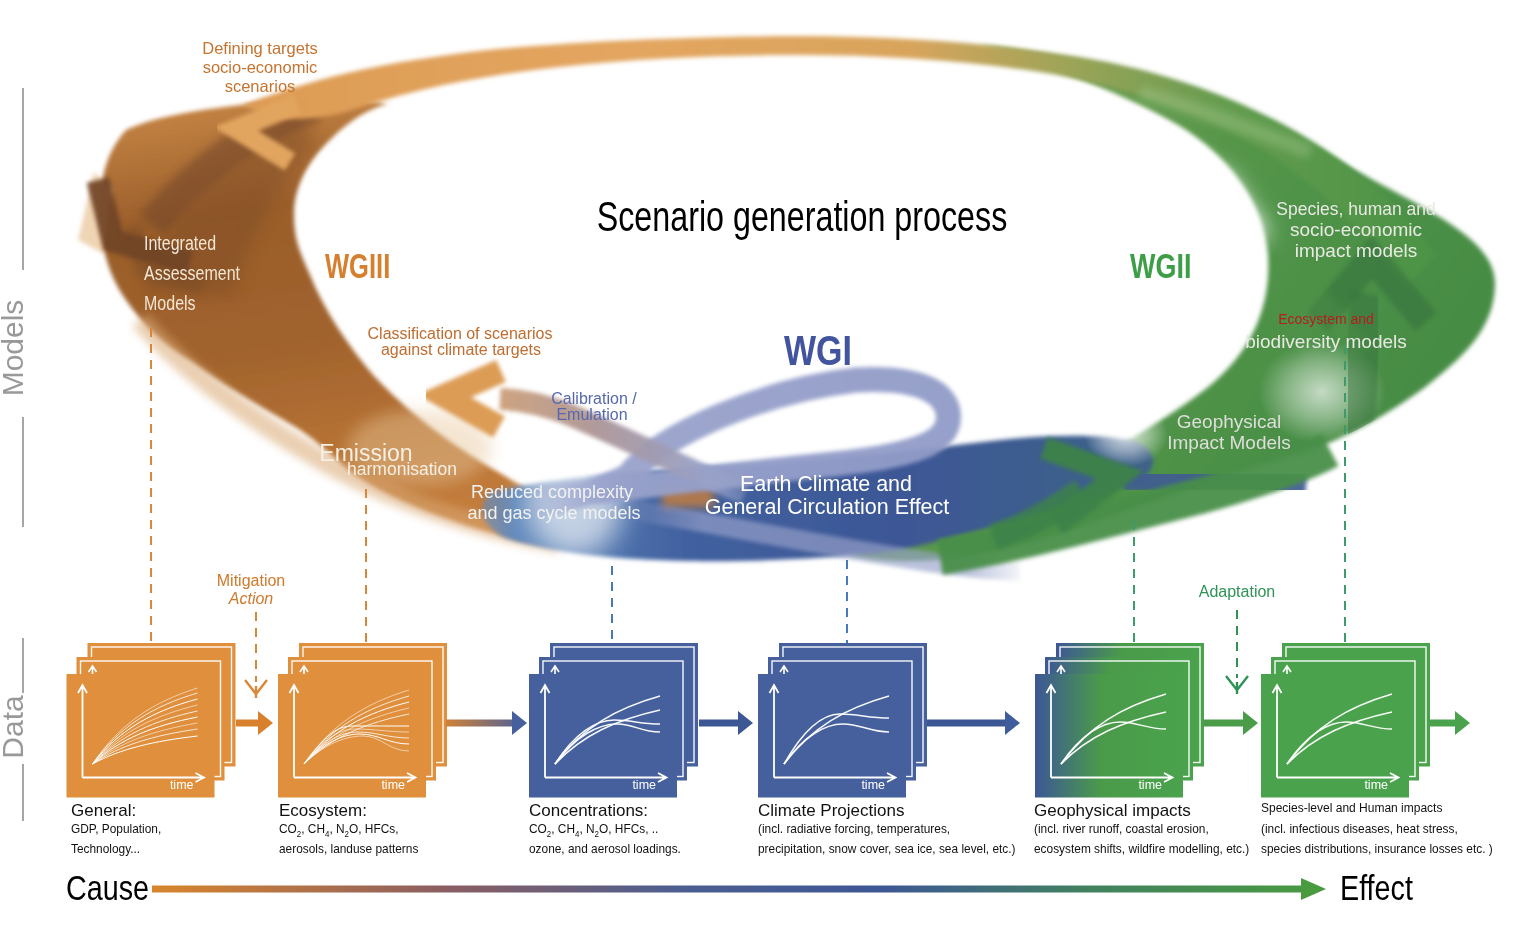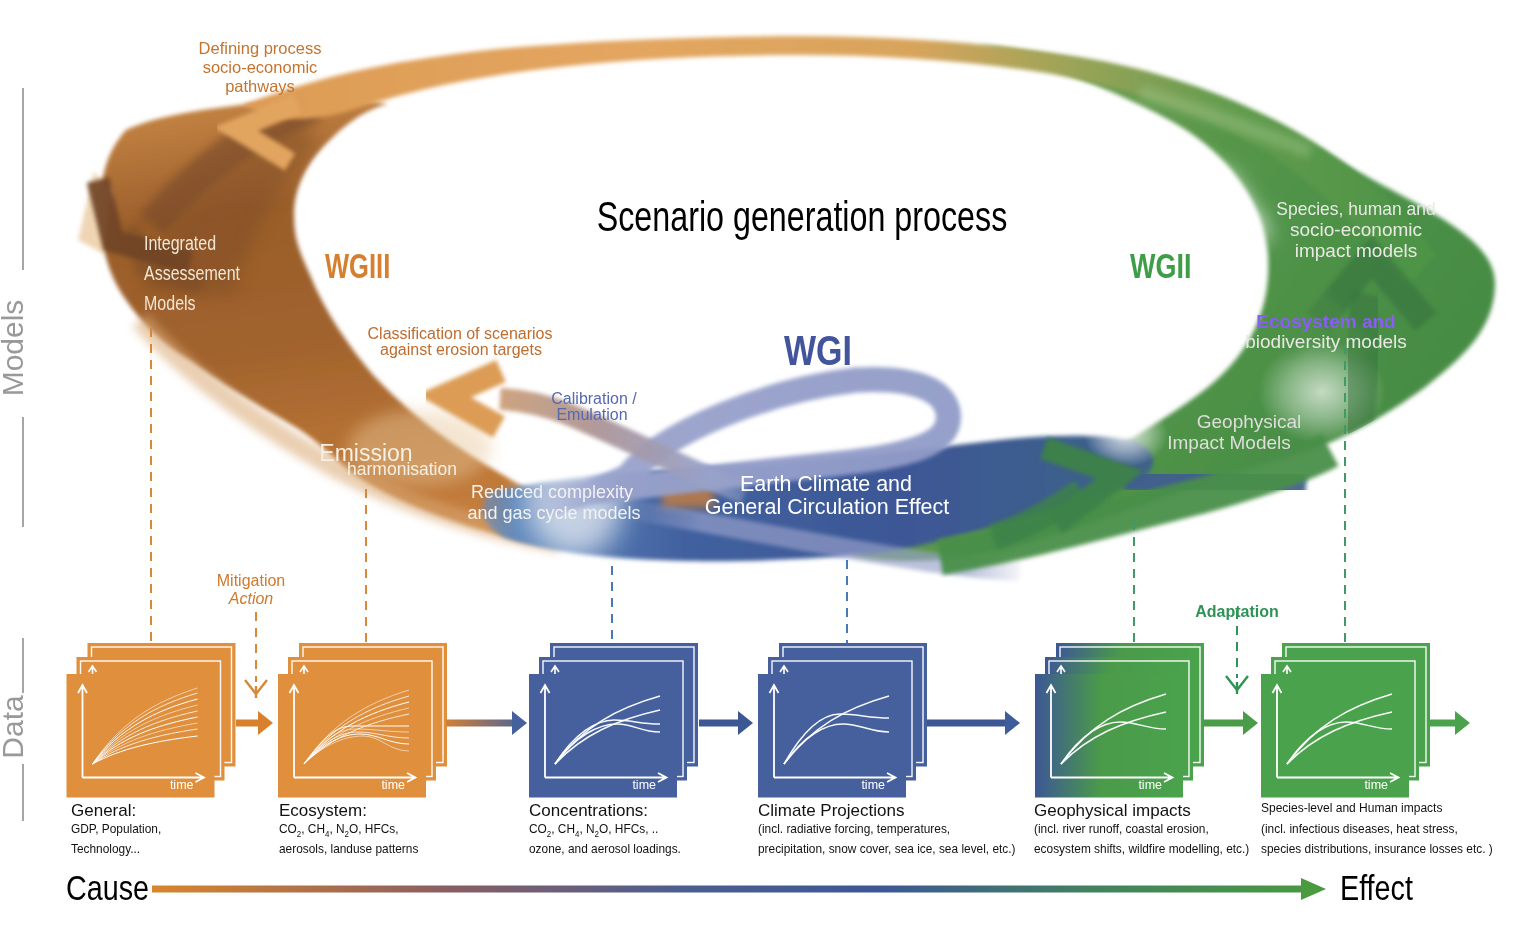--- a/index.html
+++ b/index.html
@@ -281,49 +281,49 @@
 <text x="1388" y="788.5" font-size="12.5" fill="#fff" text-anchor="end" font-family="Liberation Sans">time</text>
 <line x1="152" y1="889" x2="1304" y2="889" stroke="url(#gcause)" stroke-width="7"></line>
 <path d="M1326,889 L1301,878 L1301,900 Z" fill="#4a9a40"></path>
 <line x1="23" y1="88" x2="23" y2="270" stroke="#9c9c9c" stroke-width="1.8"></line>
 <line x1="23" y1="417" x2="23" y2="527" stroke="#9c9c9c" stroke-width="1.8"></line>
 <line x1="23" y1="638" x2="23" y2="693" stroke="#9c9c9c" stroke-width="1.8"></line>
 <line x1="23" y1="764" x2="23" y2="821" stroke="#9c9c9c" stroke-width="1.8"></line>
 <text x="23" y="348" transform="rotate(-90 23 348)" text-anchor="middle" font-size="30" fill="#999" font-family="Liberation Sans">Models</text>
 <text x="23" y="727" transform="rotate(-90 23 727)" text-anchor="middle" font-size="30" fill="#999" font-family="Liberation Sans">Data</text>
 </svg>
-<div class="t" style="left:260px;transform:translateX(-50%);top:40px;font-size:16.5px;color:#c4742f;font-weight:normal;">Defining process</div>
+<div class="t" style="left:260px;transform:translateX(-50%);top:40px;font-size:16.5px;color:#c4742f;font-weight:normal;">Defining targets</div>
 <div class="t" style="left:260px;transform:translateX(-50%);top:59px;font-size:16.5px;color:#c4742f;font-weight:normal;">socio-economic</div>
-<div class="t" style="left:260px;transform:translateX(-50%);top:78px;font-size:16.5px;color:#c4742f;font-weight:normal;">pathways</div>
+<div class="t" style="left:260px;transform:translateX(-50%);top:78px;font-size:16.5px;color:#c4742f;font-weight:normal;">scenarios</div>
 <div class="t" style="left:144px;top:233px;font-size:20px;color:#f2e6d4;transform:scaleX(0.8);transform-origin:0 0;">Integrated</div>
 <div class="t" style="left:144px;top:263px;font-size:20px;color:#f2e6d4;transform:scaleX(0.8);transform-origin:0 0;">Assessement</div>
 <div class="t" style="left:144px;top:293px;font-size:20px;color:#f2e6d4;transform:scaleX(0.8);transform-origin:0 0;">Models</div>
 <div class="t" style="left:325px;top:247px;font-size:35px;font-weight:bold;color:#d6802f;transform:scaleX(0.73);transform-origin:0 0;">WGIII</div>
 <div class="t" style="left:784px;top:327px;font-size:43px;font-weight:bold;color:#42549e;transform:scaleX(0.79);transform-origin:0 0;">WGI</div>
 <div class="t" style="left:1130px;top:247px;font-size:35px;font-weight:bold;color:#3e9e47;transform:scaleX(0.77);transform-origin:0 0;">WGII</div>
 <div class="t" style="left:460px;transform:translateX(-50%);top:325px;font-size:16px;color:#bf6c2e;font-weight:normal;">Classification of scenarios</div>
-<div class="t" style="left:461px;transform:translateX(-50%);top:341px;font-size:16px;color:#bf6c2e;font-weight:normal;">against erosion targets</div>
+<div class="t" style="left:461px;transform:translateX(-50%);top:341px;font-size:16px;color:#bf6c2e;font-weight:normal;">against climate targets</div>
 <div class="t" style="left:251px;transform:translateX(-50%);top:572px;font-size:16px;color:#d0792b;font-weight:normal;">Mitigation</div>
 <div class="t" style="left:251px;transform:translateX(-50%);top:590px;font-size:16px;color:#d0792b;font-weight:normal;font-style:italic;">Action</div>
 <div class="t" style="left:594px;transform:translateX(-50%);top:390px;font-size:16px;color:#5668ae;font-weight:normal;">Calibration /</div>
 <div class="t" style="left:592px;transform:translateX(-50%);top:406px;font-size:16px;color:#5668ae;font-weight:normal;">Emulation</div>
 <div class="t" style="left:366px;transform:translateX(-50%);top:441px;font-size:23px;color:#f5efe4;font-weight:normal;">Emission</div>
 <div class="t" style="left:402px;transform:translateX(-50%);top:460px;font-size:17.5px;color:#f5efe4;font-weight:normal;">harmonisation</div>
 <div class="t" style="left:552px;transform:translateX(-50%);top:483px;font-size:18px;color:#f2f2f2;font-weight:normal;">Reduced complexity</div>
 <div class="t" style="left:554px;transform:translateX(-50%);top:504px;font-size:18px;color:#f2f2f2;font-weight:normal;">and gas cycle models</div>
 <div class="t" style="left:826px;transform:translateX(-50%);top:473px;font-size:21.5px;color:#fff;font-weight:normal;">Earth Climate and</div>
 <div class="t" style="left:827px;transform:translateX(-50%);top:496px;font-size:21.5px;color:#fff;font-weight:normal;">General Circulation Effect</div>
 <div class="t" style="left:1356px;transform:translateX(-50%);top:199px;font-size:19px;color:#e9e9e4;font-weight:normal;transform:translateX(-50%) scaleX(0.92);">Species, human and</div>
 <div class="t" style="left:1356px;transform:translateX(-50%);top:220px;font-size:19px;color:#e9e9e4;font-weight:normal;">socio-economic</div>
 <div class="t" style="left:1356px;transform:translateX(-50%);top:241px;font-size:19px;color:#e9e9e4;font-weight:normal;">impact models</div>
-<div class="t" style="left:1326px;transform:translateX(-50%);top:312px;font-size:19px;color:#8b5cf6;font-weight:bold;">Ecosystem and</div>
+<div class="t" style="left:1326px;transform:translateX(-50%);top:312px;font-size:14px;color:#b91c1c;font-weight:normal;">Ecosystem and</div>
 <div class="t" style="left:1326px;transform:translateX(-50%);top:332px;font-size:19px;color:#e9e9e4;font-weight:normal;text-align:right;">biodiversity models</div>
-<div class="t" style="left:1229px;transform:translateX(-50%);top:412px;font-size:19px;color:#dededa;font-weight:normal;margin-left:20px;">Geophysical</div>
+<div class="t" style="left:1229px;transform:translateX(-50%);top:412px;font-size:19px;color:#dededa;font-weight:normal;">Geophysical</div>
 <div class="t" style="left:1229px;transform:translateX(-50%);top:433px;font-size:19px;color:#dededa;font-weight:normal;">Impact Models</div>
-<div class="t" style="left:1237px;transform:translateX(-50%);top:583px;font-size:16px;color:#2f9356;font-weight:bold;margin-top:20px;">Adaptation</div>
+<div class="t" style="left:1237px;transform:translateX(-50%);top:583px;font-size:16px;color:#2f9356;font-weight:normal;">Adaptation</div>
 <div class="t" style="left:71px;top:802px;font-size:17px;color:#111;font-weight:normal;">General:</div>
 <div class="t" style="left:71px;top:822px;font-size:13.5px;color:#111;font-weight:normal;transform:scaleX(0.88);transform-origin:0 0;">GDP, Population,</div>
 <div class="t" style="left:71px;top:842px;font-size:13.5px;color:#111;font-weight:normal;transform:scaleX(0.88);transform-origin:0 0;">Technology...</div>
 <div class="t" style="left:279px;top:802px;font-size:17px;color:#111;font-weight:normal;">Ecosystem:</div>
 <div class="t" style="left:279px;top:822px;font-size:13.5px;color:#111;font-weight:normal;transform:scaleX(0.88);transform-origin:0 0;">CO<sub style="font-size:9px;">2</sub>, CH<sub style="font-size:9px;">4</sub>, N<sub style="font-size:9px;">2</sub>O, HFCs,</div>
 <div class="t" style="left:279px;top:842px;font-size:13.5px;color:#111;font-weight:normal;transform:scaleX(0.88);transform-origin:0 0;">aerosols, landuse patterns</div>
 <div class="t" style="left:529px;top:802px;font-size:17px;color:#111;font-weight:normal;">Concentrations:</div>
 <div class="t" style="left:529px;top:822px;font-size:13.5px;color:#111;font-weight:normal;transform:scaleX(0.88);transform-origin:0 0;">CO<sub style="font-size:9px;">2</sub>, CH<sub style="font-size:9px;">4</sub>, N<sub style="font-size:9px;">2</sub>O, HFCs, ..</div>
 <div class="t" style="left:529px;top:842px;font-size:13.5px;color:#111;font-weight:normal;transform:scaleX(0.88);transform-origin:0 0;">ozone, and aerosol loadings.</div>
 <div class="t" style="left:758px;top:802px;font-size:17px;color:#111;font-weight:normal;">Climate Projections</div>

